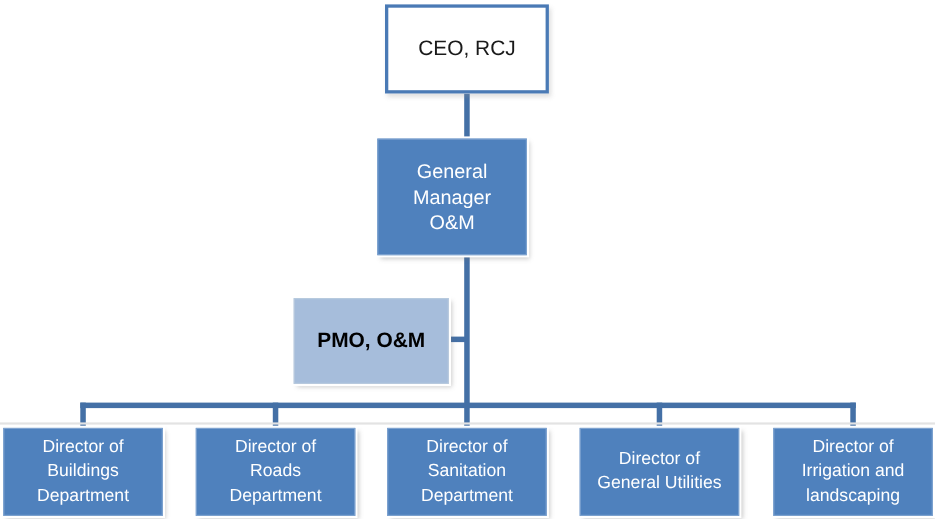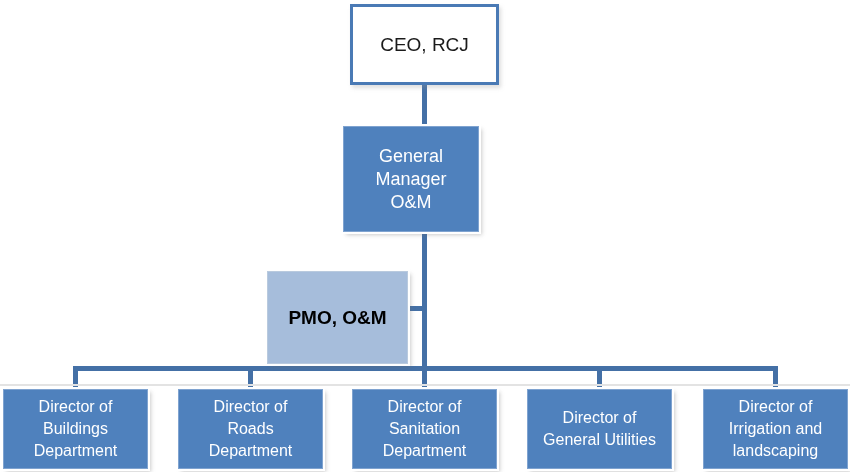--- a/index.html
+++ b/index.html
@@ -82,21 +82,21 @@
 
   <div class="node node-ceo" style="left:350px; top:4px; width:149px; height:81px;">
     <span>CEO, RCJ</span>
   </div>
 
   <div class="node node-blue node-gm" style="left:343px; top:126px; width:136px; height:106px;">
     <span>General Manager
 O&amp;M</span>
   </div>
 
-  <div class="node node-pmo" style="left:267px; top:271px; width:141px; height:93px;">
+  <div class="node node-pmo" style="left:267px; top:271px; width:141px; height:78px;">
     <span>PMO, O&amp;M</span>
   </div>
 
   <div class="node node-blue" style="left:3px; top:389px; width:145px; height:80px;">
     <span>Director of
 Buildings
 Department</span>
   </div>
 
   <div class="node node-blue" style="left:178px; top:389px; width:145px; height:80px;">

